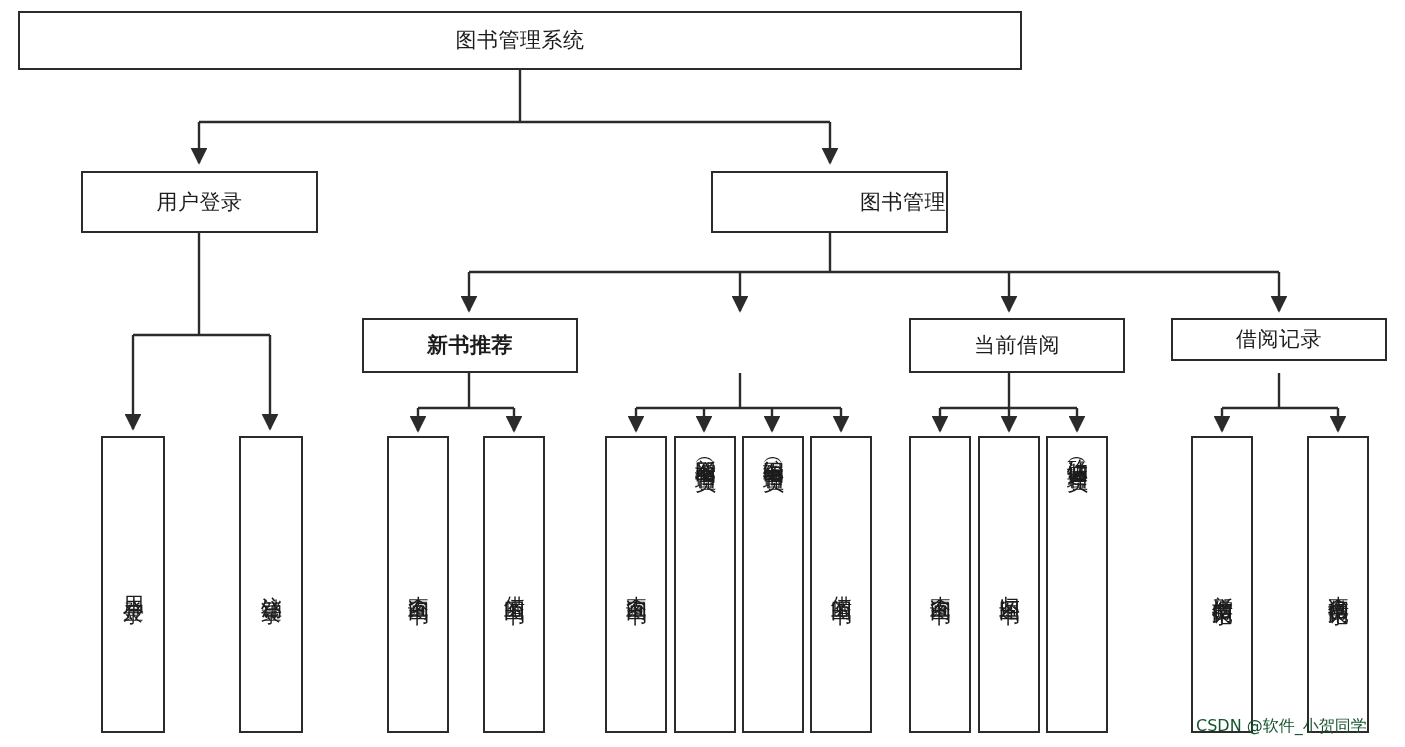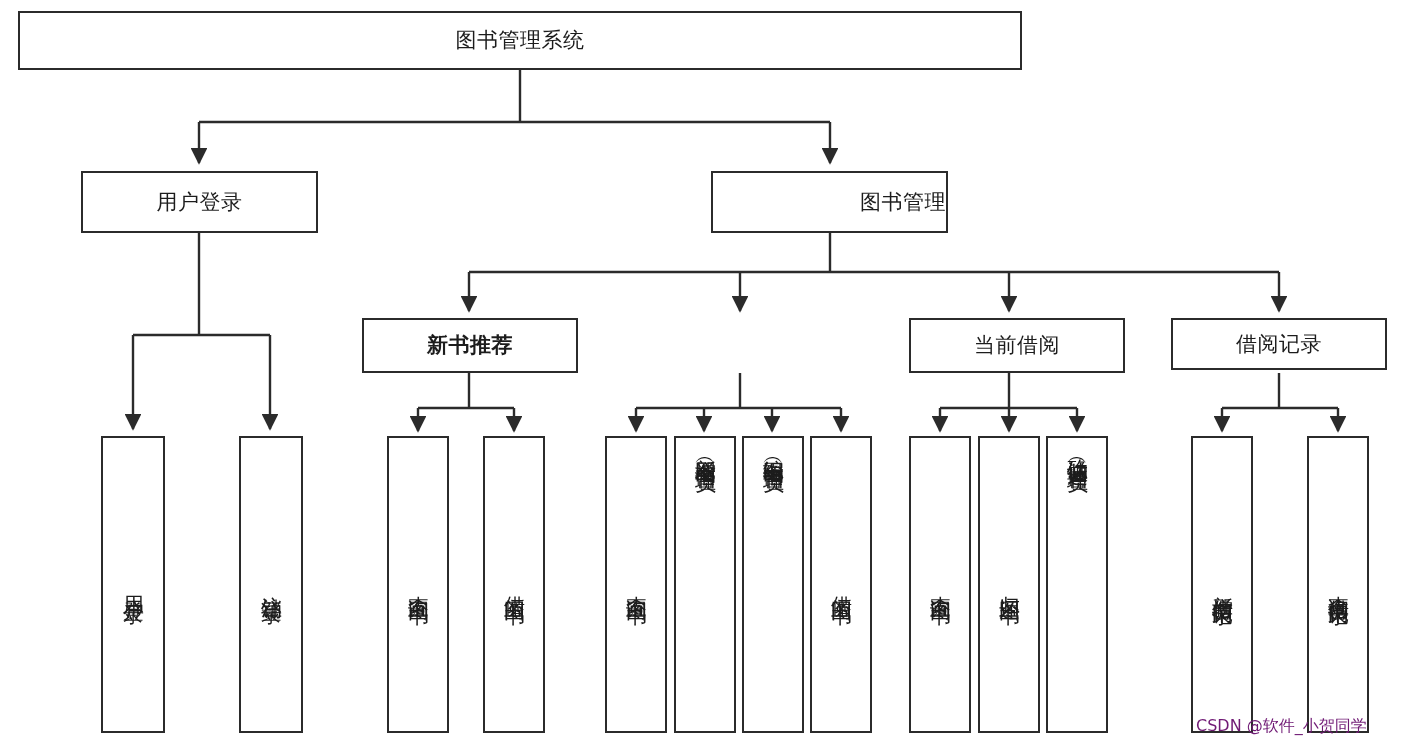--- a/index.html
+++ b/index.html
@@ -65,21 +65,21 @@
   }
   .node.vert.tall .label {
     letter-spacing: 2px;
   }
   .node.vert.topalign {
     align-items: flex-start;
   }
   .watermark {
     position: absolute;
     font-size: 16px;
-    color: #701a75;
+    color: #14532d;
     white-space: nowrap;
     user-select: none;
   }
 </style>
 </head>
 <body>
 
 <div id="canvas">
 
   <svg class="links" viewBox="0 0 1405 747" xmlns="http://www.w3.org/2000/svg">
@@ -143,21 +143,21 @@
   <div class="node horiz" style="left:711px; top:171px; width:237px; height:62px;justify-content:flex-end;">
     <span class="label">图书管理</span>
   </div>
 
   <div class="node horiz" style="left:362px; top:318px; width:216px; height:55px;font-weight:bold;">
     <span class="label">新书推荐</span>
   </div>
   <div class="node horiz" style="left:901px; top:318px; width:216px; height:55px;margin-left:8px;">
     <span class="label">当前借阅</span>
   </div>
-  <div class="node horiz" style="left:1171px; top:318px; width:216px; height:52px;">
+  <div class="node horiz" style="left:1171px; top:318px; width:216px; height:43px;">
     <span class="label">借阅记录</span>
   </div>
 
   <div class="node vert" style="left:101px; top:436px; width:64px; height:297px;">
     <span class="label">用户登录</span>
   </div>
   <div class="node vert" style="left:239px; top:436px; width:64px; height:297px;">
     <span class="label">注销登录</span>
   </div>
 

